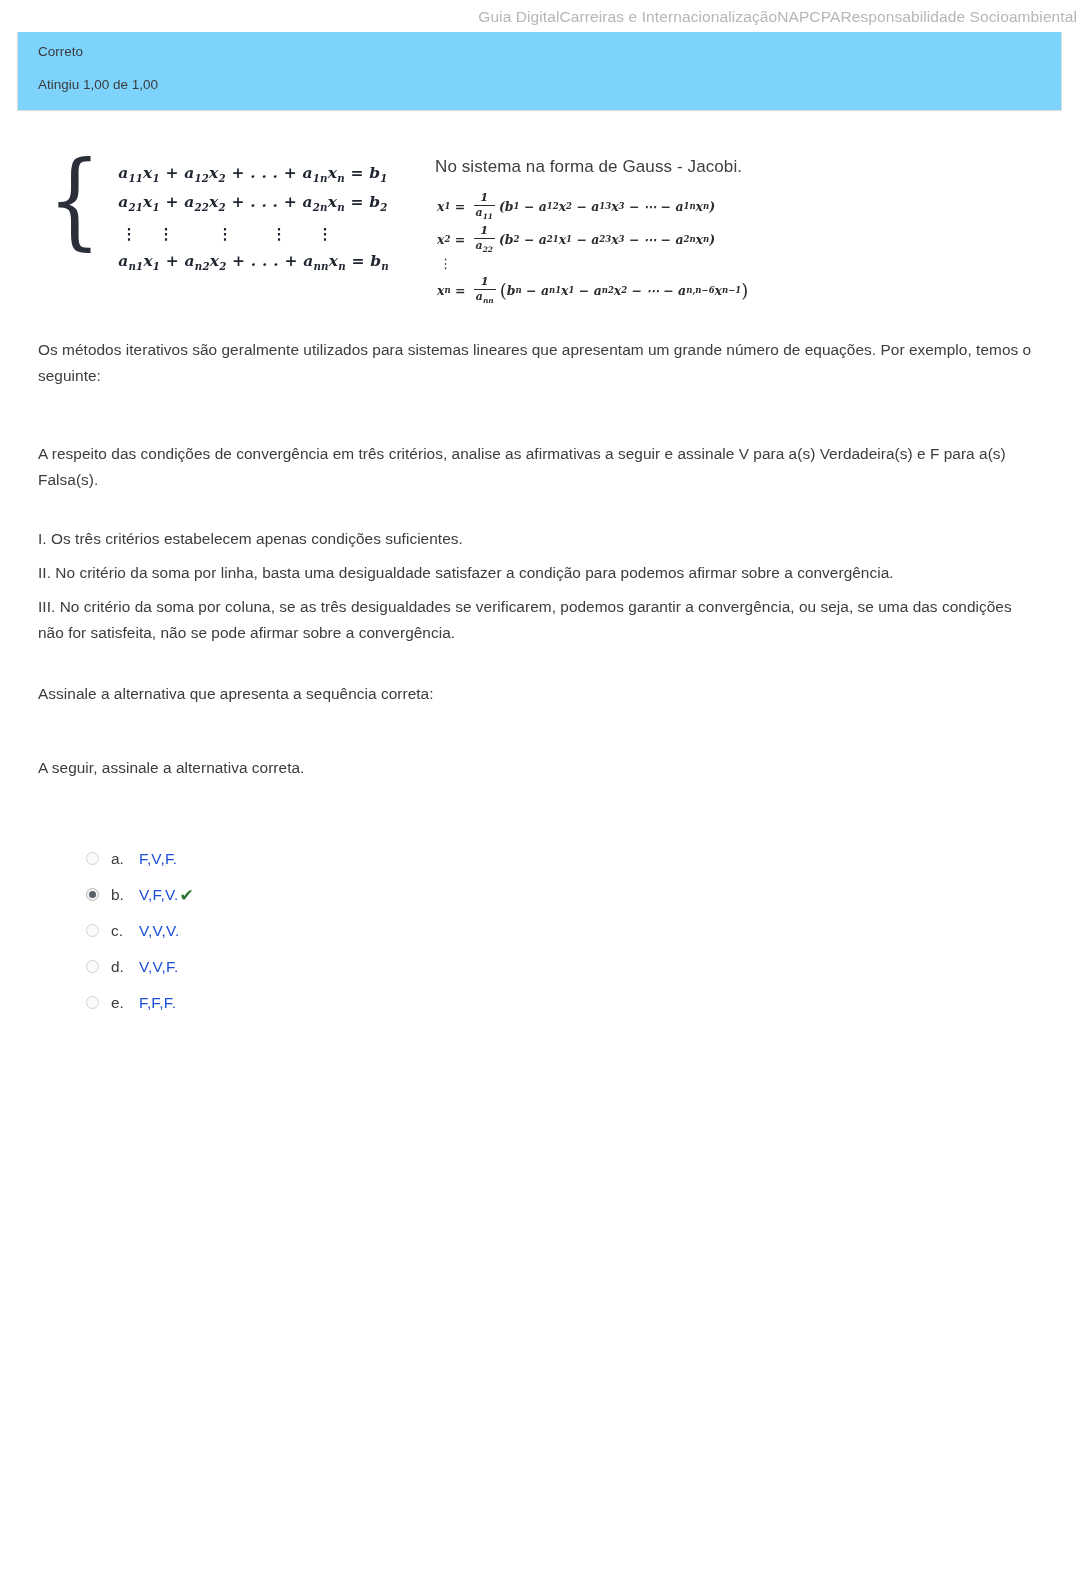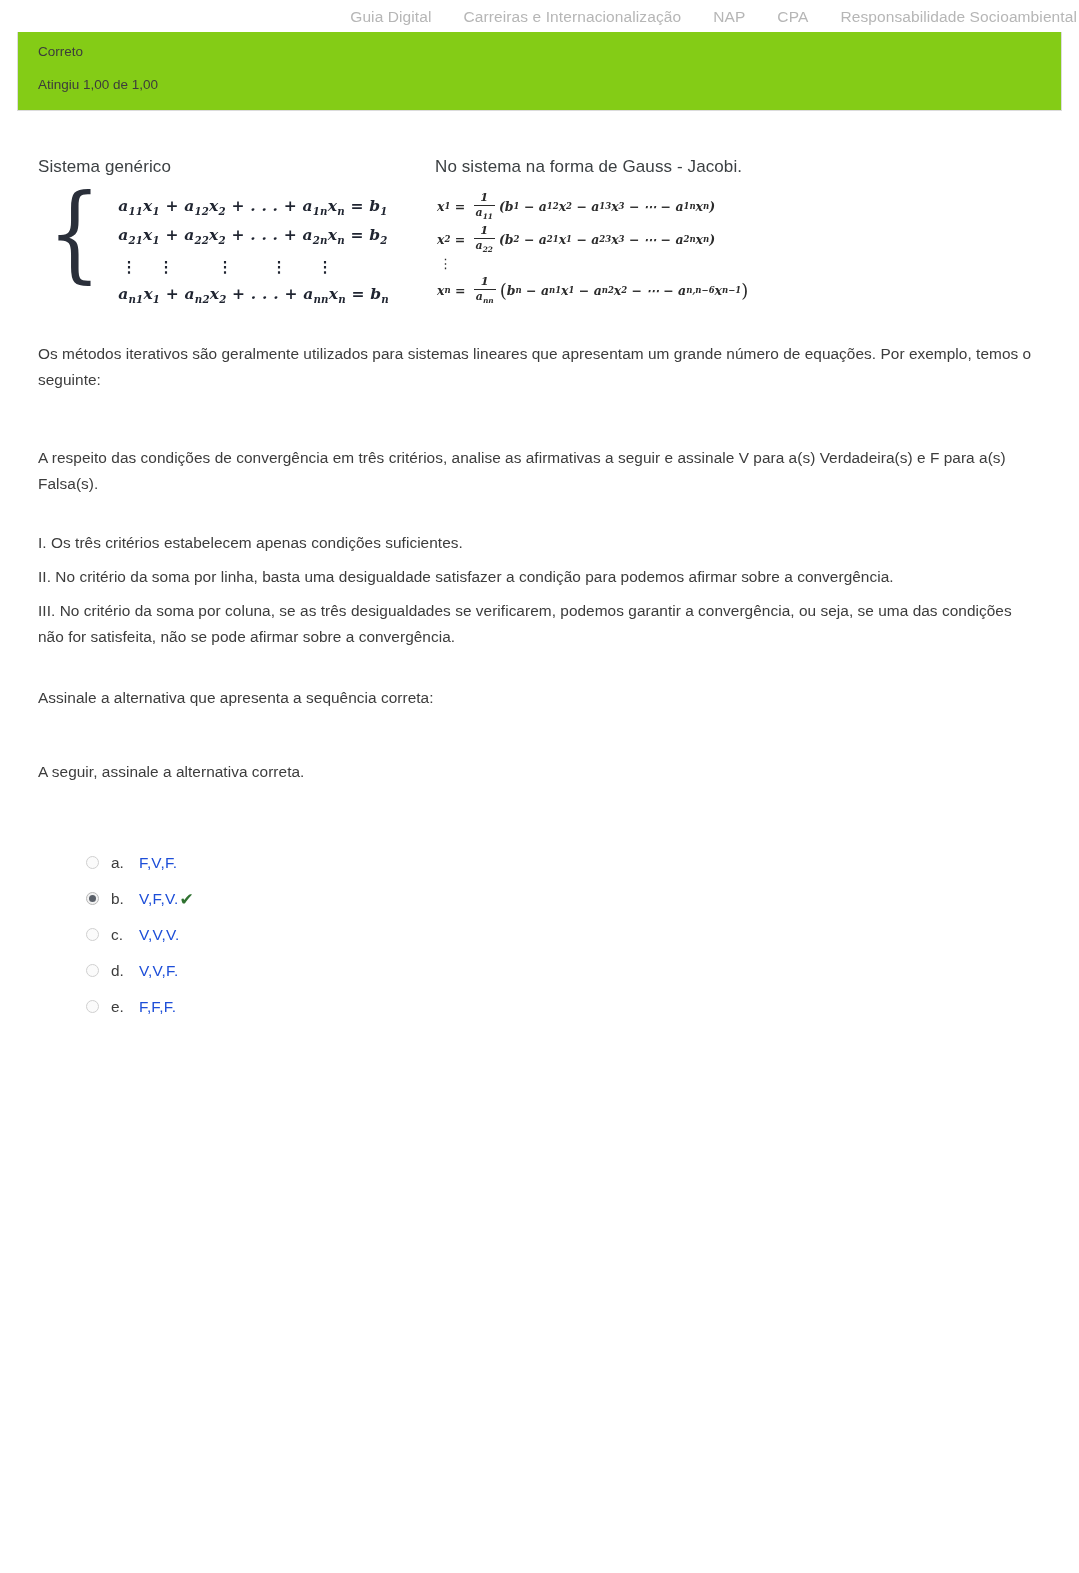--- a/index.html
+++ b/index.html
@@ -23,38 +23,37 @@
     height: 33px;
     display: flex;
     align-items: center;
     justify-content: flex-end;
     padding-right: 2px;
     box-sizing: border-box;
   }
   .topnav-items {
     display: flex;
     align-items: center;
-    gap: 32px;
     font-size: 15.5px;
     color: #b6b6b6;
     white-space: nowrap;
   }
   .topnav-item {
     cursor: pointer;
     letter-spacing: 0.1px;
   }
 
   
   .feedback-box {
     margin: 0 17px 0 17px;
     border: 1px solid #dcdcdc;
     border-top: none;
     box-sizing: border-box;
     padding: 10px 0 14px 20px;
-    background: #84cc16;
+    background: #7dd3fc;
     position: relative;
     top: -1px;
     width: 1045px;
   }
   .feedback-correct {
     font-size: 13.5px;
     color: #3c3c3c;
     line-height: 1.5;
     margin-bottom: 13px;
   }
@@ -270,21 +269,20 @@
 <div class="feedback-box">
   <div class="feedback-correct">Correto</div>
   <div class="feedback-grade">Atingiu 1,00 de 1,00</div>
 </div>
 
 <div class="qtext">
 
   <div class="formula-row">
 
     <div class="formula-col-left">
-      <div class="formula-head">Sistema genérico</div>
 
       <div class="sys">
         <div class="brace">{</div>
         <div class="sys-lines">
           <div class="sys-line">
             a<sub>11</sub>x<sub>1</sub> + a<sub>12</sub>x<sub>2</sub> + . . . + a<sub>1n</sub>x<sub>n</sub> = b<sub>1</sub>
           </div>
           <div class="sys-line">
             a<sub>21</sub>x<sub>1</sub> + a<sub>22</sub>x<sub>2</sub> + . . . + a<sub>2n</sub>x<sub>n</sub> = b<sub>2</sub>
           </div>

